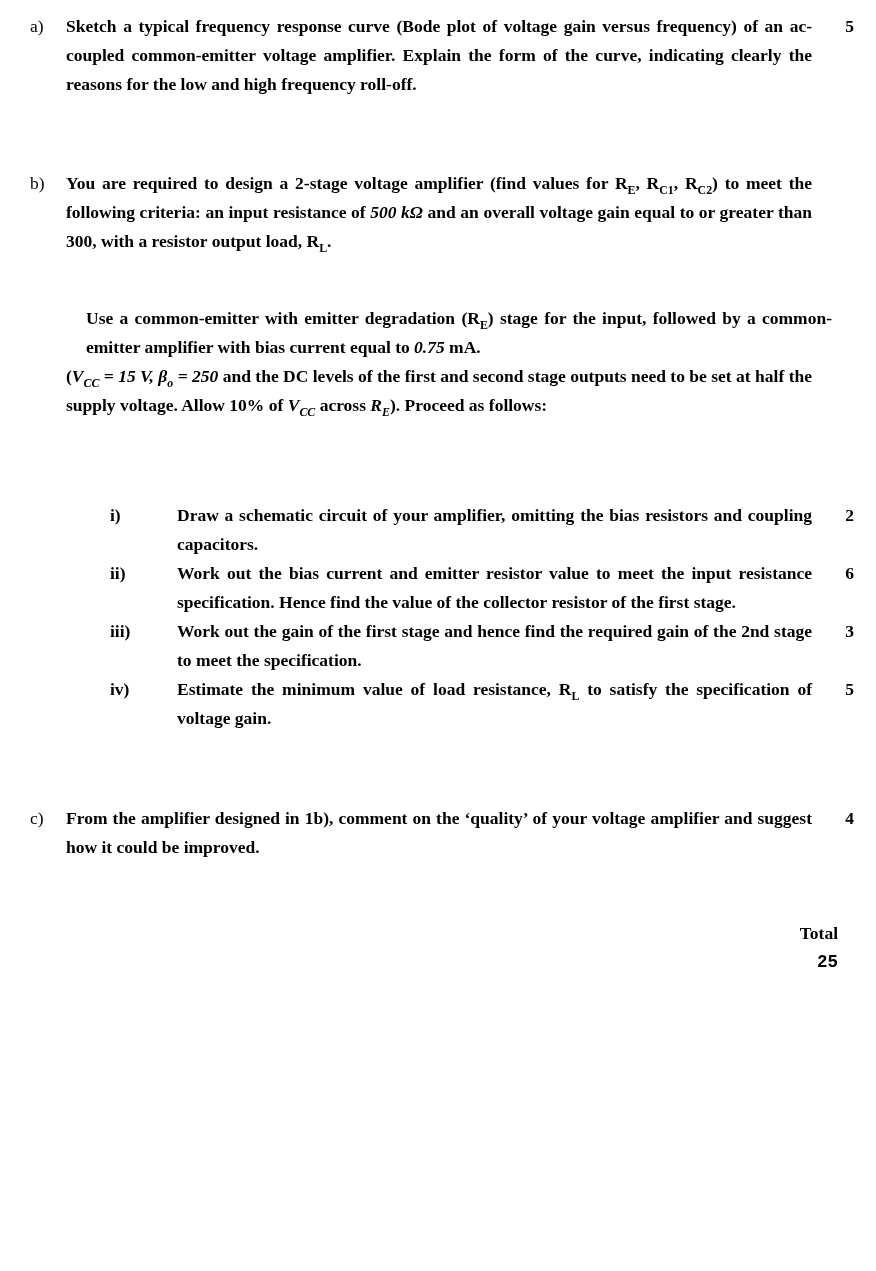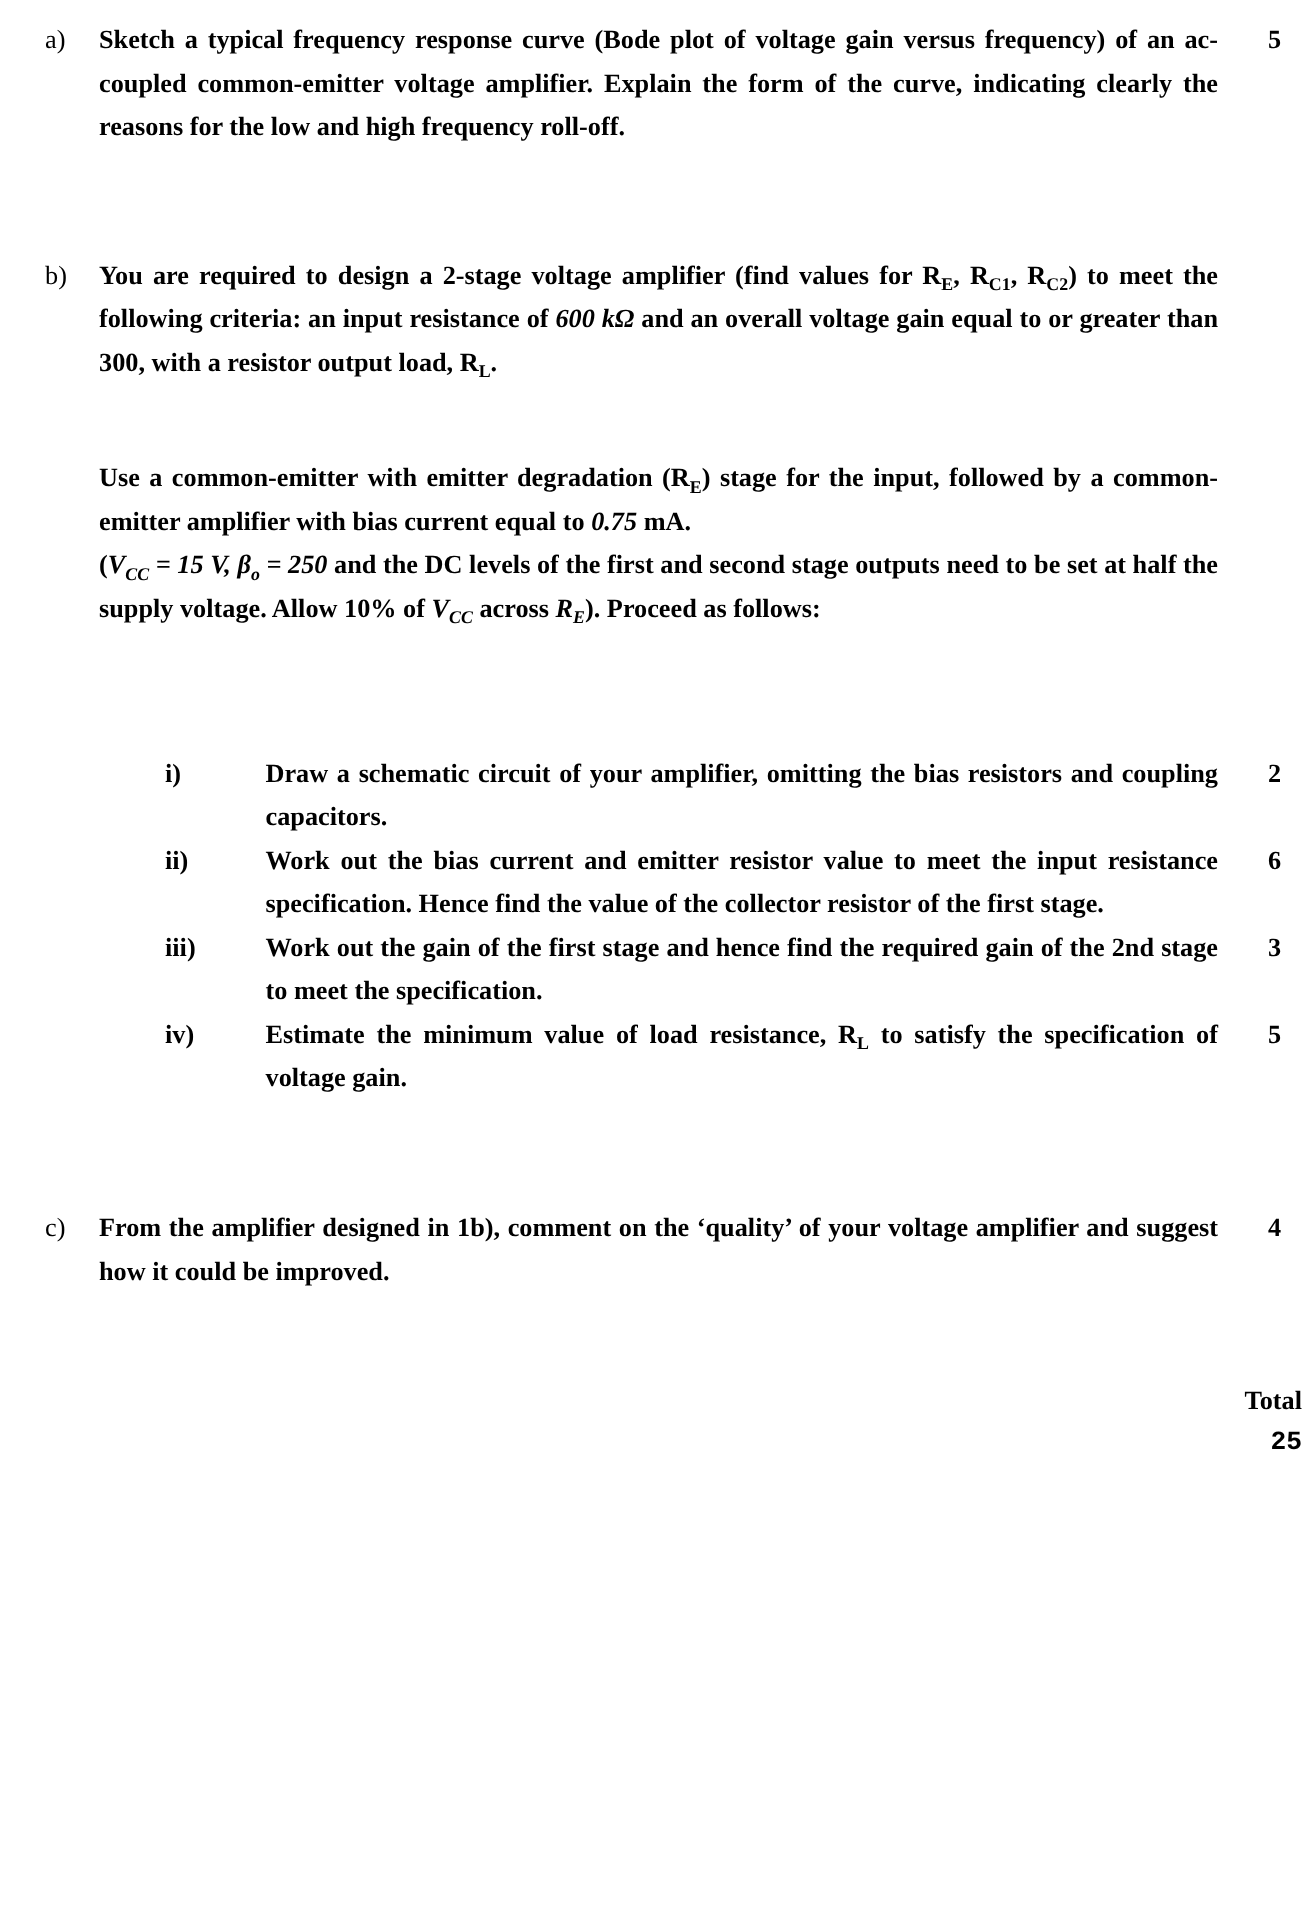--- a/index.html
+++ b/index.html
@@ -33,27 +33,27 @@
     grid-template-columns: 67px 1fr;
     padding-left: 44px;
   }
   .sublabel { }
   .marks {
     text-align: right;
     padding-right: 22px;
     font-weight: bold;
   }
   .m70 { margin-top: 70px; }
-  .m48 { margin-top: 48px; }
+  .m48 { margin-top: 48px; margin-left: 20px; }
   .m57 { }
   .m81 { margin-top: 81px; }
   .m71 { margin-top: 71px; }
   .total-row {
     text-align: right;
-    padding-right: 8px;
+    padding-right: 38px;
     font-weight: bold;
   }
   .total-gap { margin-top: 57px; }
   .val-gap { margin-top: 0; font-family: Liberation Mono, monospace; }
   sub { font-size: 0.68em; line-height: 0; }
   i { font-style: italic; }
 </style>
 </head>
 <body>
 
@@ -63,21 +63,21 @@
     <div class="plabel">a)</div>
     <div class="body">
       <p class="para"><span>Sketch a typical frequency response curve (Bode plot of voltage gain versus frequency) of an ac-coupled common-emitter voltage amplifier. Explain the form of the curve, indicating clearly the reasons for the low and high frequency roll-off.</span></p>
     </div>
     <div class="marks">5</div>
   </div>
 
   <div class="block m70">
     <div class="plabel">b)</div>
     <div class="body">
-      <p class="para"><span>You are required to design a 2-stage voltage amplifier (find values for R</span><sub>E</sub><span>, R</span><sub>C1</sub><span>, R</span><sub>C2</sub><span>) to meet the following criteria: an input resistance of </span><i>600 kΩ</i><span> and an overall voltage gain equal to or greater than 300, with a resistor output load, R</span><sub>L</sub><span>.</span></p>
+      <p class="para"><span>You are required to design a 2-stage voltage amplifier (find values for R</span><sub>E</sub><span>, R</span><sub>C1</sub><span>, R</span><sub>C2</sub><span>) to meet the following criteria: an input resistance of </span><i>500 kΩ</i><span> and an overall voltage gain equal to or greater than 300, with a resistor output load, R</span><sub>L</sub><span>.</span></p>
     </div>
     <div class="marks"></div>
   </div>
 
   <div class="block m48">
     <div class="plabel"></div>
     <div class="body">
       <p class="para"><span>Use a common-emitter with emitter degradation (R</span><sub>E</sub><span>) stage for the input, followed by a common-emitter amplifier with bias current equal to </span><i>0.75</i><span> mA.</span></p>
     </div>
     <div class="marks"></div>

